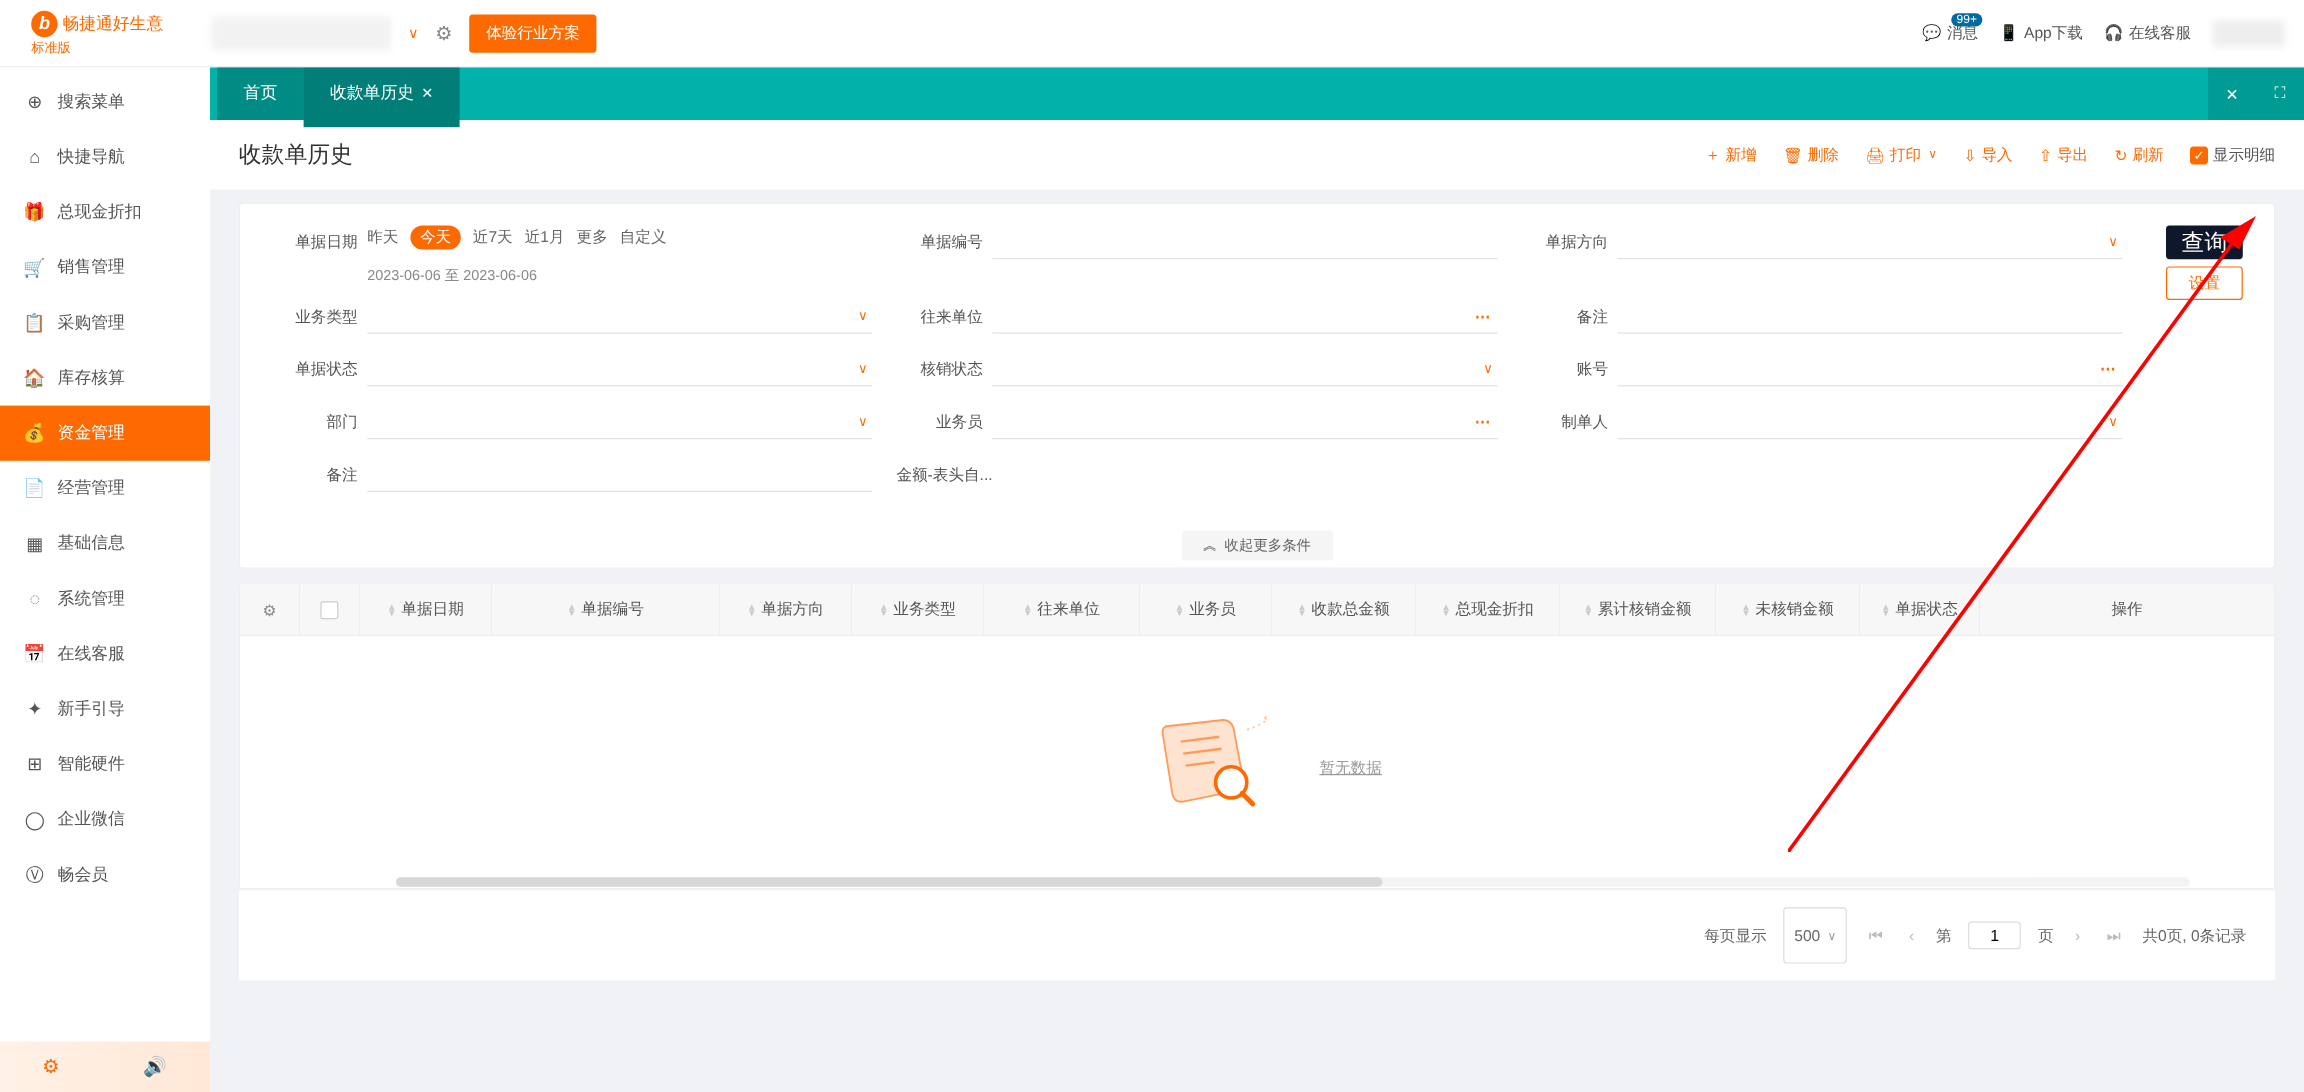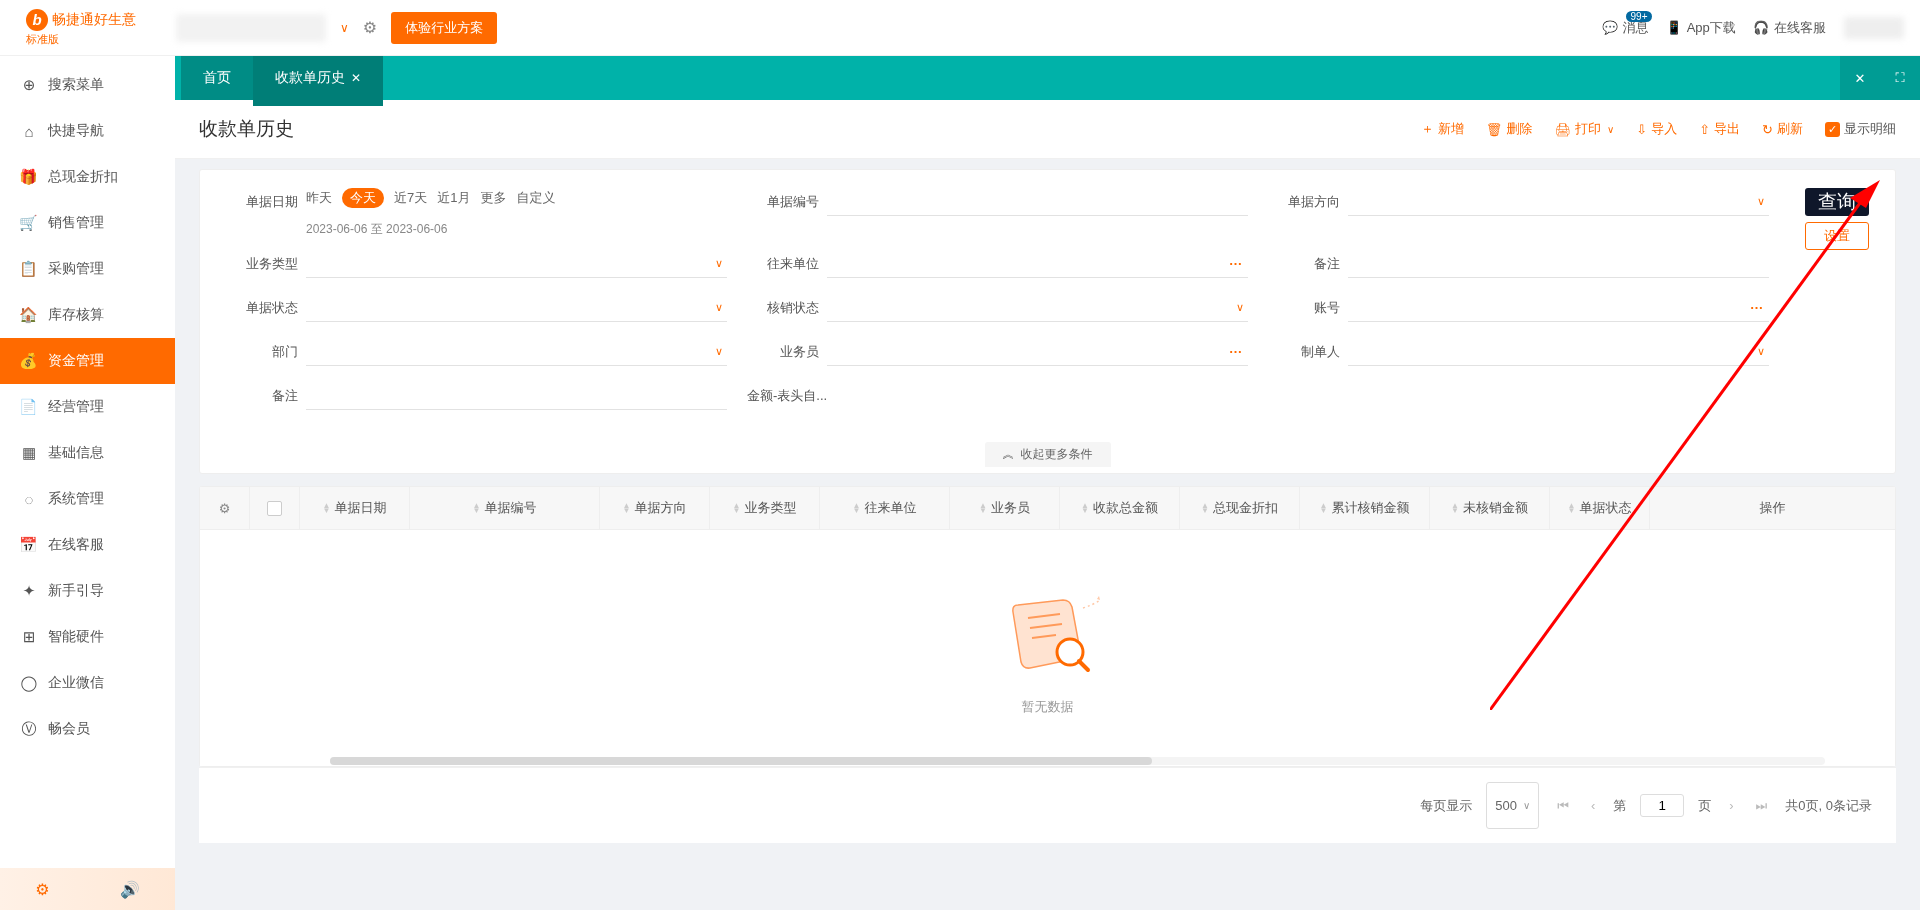--- a/index.html
+++ b/index.html
@@ -62,21 +62,21 @@
 .collapse-bar { text-align: center; padding: 6px 0; }
 .collapse-pill { display: inline-flex; align-items: center; gap: 6px; background: #f5f5f5; padding: 4px 18px; border-radius: 3px 3px 0 0; font-size: 12px; color: #666; cursor: pointer; }
 
 .table-block { background: #fff; margin: 12px 24px 0; border: 1px solid #eee; border-radius: 3px; }
 .table-head { display: flex; background: #f7f7f7; border-bottom: 1px solid #eee; }
 .th { display: flex; align-items: center; justify-content: center; gap: 4px; padding: 12px 6px; font-size: 13px; color: #555; border-right: 1px solid #eee; position: relative; }
 .th.gear { width: 50px; color: #888; }
 .th.chk-col { width: 50px; }
 .th .sort { display: inline-flex; flex-direction: column; line-height: 5px; color: #ccc; font-size: 8px; }
 .chk-box { width: 15px; height: 15px; border: 1px solid #ccc; border-radius: 2px; background: #fff; }
-.empty { display: flex; flex-direction: column; align-items: center; justify-content: center; padding: 60px 0 40px; color: #999; font-size: 13px; gap: 8px; }
+.empty { display: flex; flex-direction: row; align-items: center; justify-content: center; padding: 60px 0 40px; color: #999; font-size: 13px; gap: 36px; text-decoration: underline; }
 .empty-ill { width: 120px; height: 100px; position: relative; }
 .empty-ill svg { width: 100%; height: 100%; }
 .hscroll { height: 10px; background: #fff; display: flex; align-items: center; padding: 0 70px 0 130px; }
 .hscroll-track { flex: 1; height: 8px; background: #f4f4f4; border-radius: 4px; position: relative; }
 .hscroll-thumb { position: absolute; left: 0; width: 55%; height: 8px; background: #d8d8d8; border-radius: 4px; }
 
 .pager { display: flex; align-items: center; justify-content: flex-end; gap: 14px; padding: 14px 24px; background: #fff; margin: 0 24px; border-top: 1px solid #f0f0f0; font-size: 13px; color: #666; }
 .pager .sel { border: 1px solid #ddd; padding: 15px 8px; border-radius: 3px; display: flex; align-items: center; gap: 6px; }
 .pager .pg-btn { color: #bbb; cursor: pointer; padding: 0 4px; }
 .pager .pg-input { width: 44px; border: 1px solid #ddd; text-align: center; padding: 3px 0; border-radius: 3px; }

